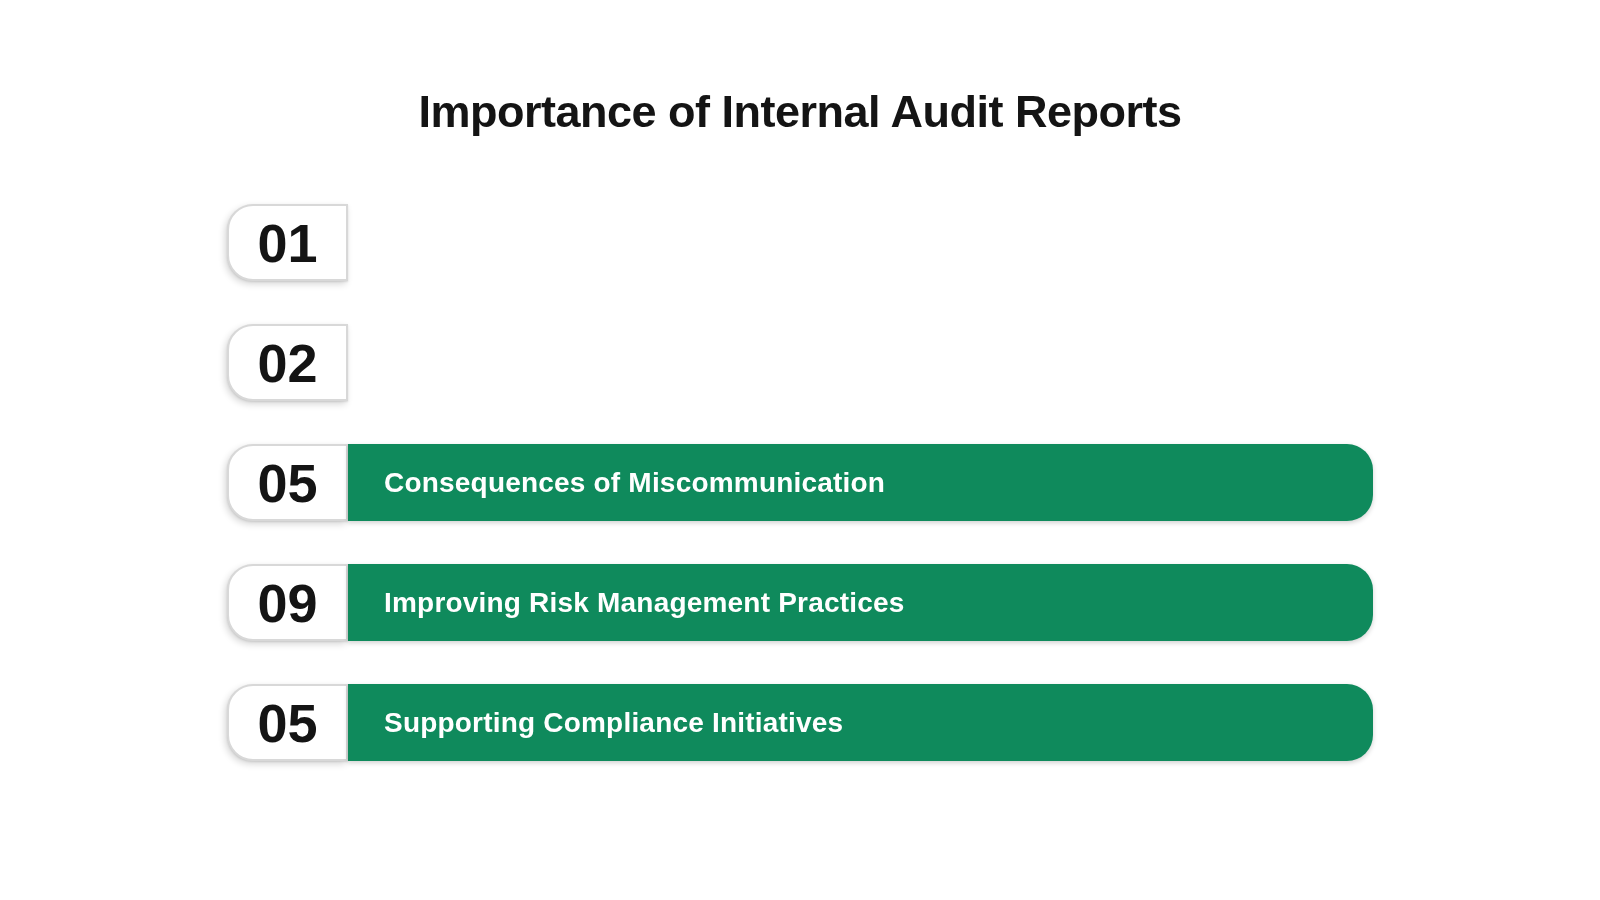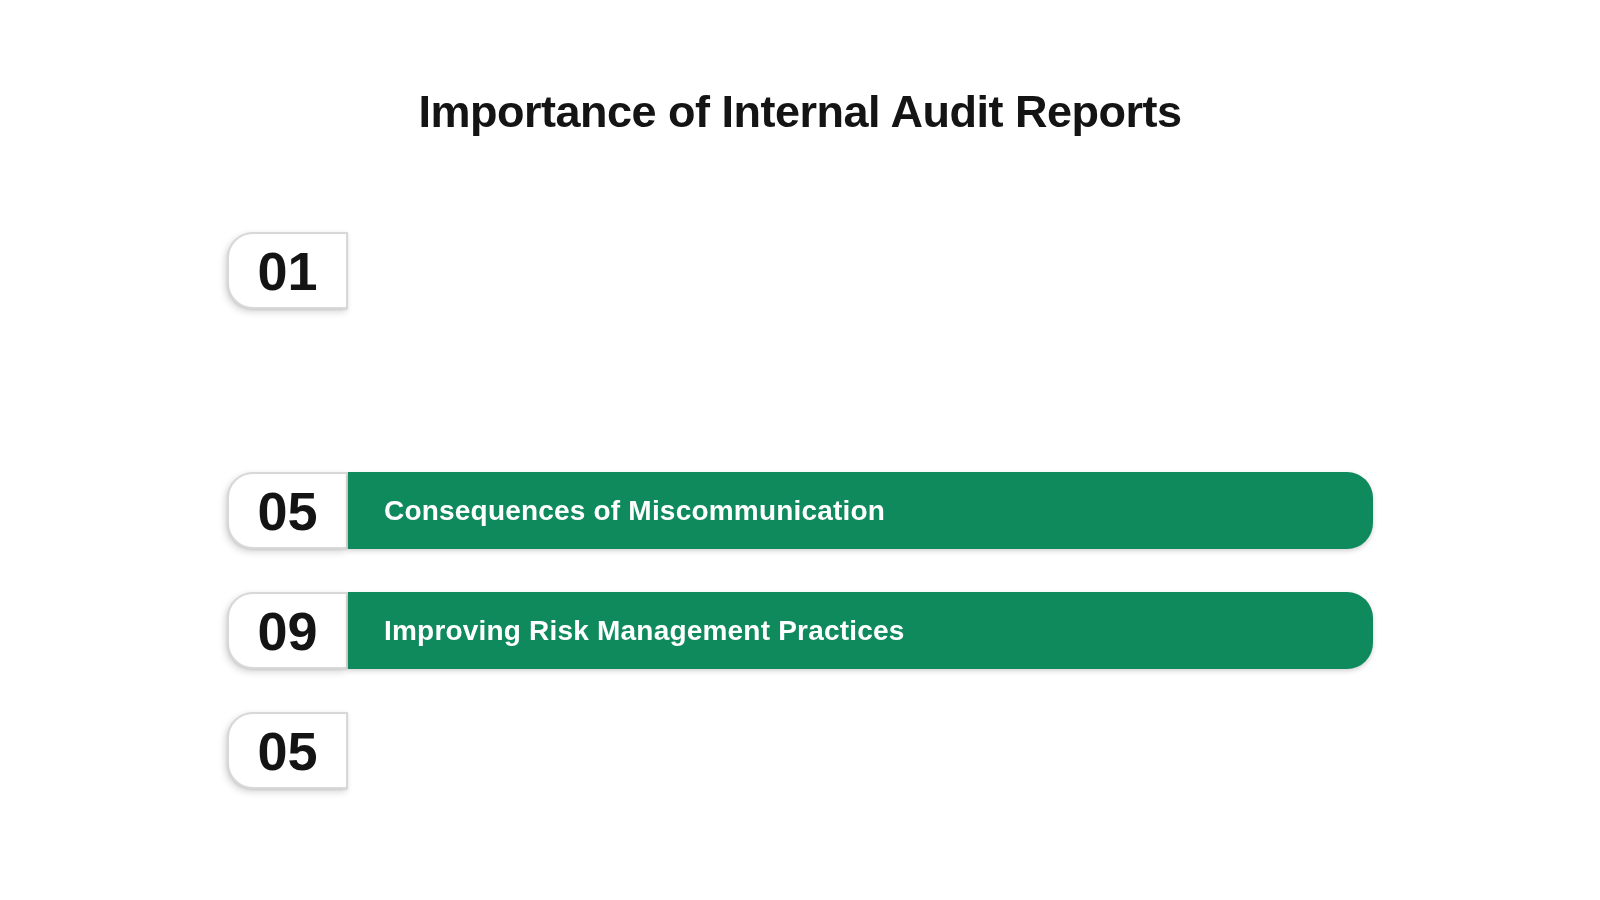--- a/index.html
+++ b/index.html
@@ -27,21 +27,21 @@
     margin: 0;
     text-align: center;
     font-size: 45px;
     font-weight: 700;
     letter-spacing: -0.5px;
     color: var(--text-dark, #141414);
   }
   .list {
     position: absolute;
     left: 227px;
-    top: 232px;
+    top: 204px;
     width: 1146px;
     display: flex;
     flex-direction: column;
     gap: 43px;
   }
   .row {
     display: flex;
     height: 77px;
   }
   .num {
@@ -83,34 +83,38 @@
 
   <h1 class="title">Importance of Internal Audit Reports</h1>
 
   <div class="list">
 
     <div class="row">
       <div class="num">01</div>
     </div>
 
     <div class="row">
+      <div class="num">02</div>
     </div>
 
     <div class="row">
       <div class="num">05</div>
       <div class="bar">
         <span class="bar-label">Consequences of Miscommunication</span>
       </div>
     </div>
 
     <div class="row">
       <div class="num">09</div>
       <div class="bar">
         <span class="bar-label">Improving Risk Management Practices</span>
       </div>
     </div>
 
     <div class="row">
       <div class="num">05</div>
+      <div class="bar">
+        <span class="bar-label">Supporting Compliance Initiatives</span>
+      </div>
     </div>
 
   </div>
 </div>
 
 </body></html>

